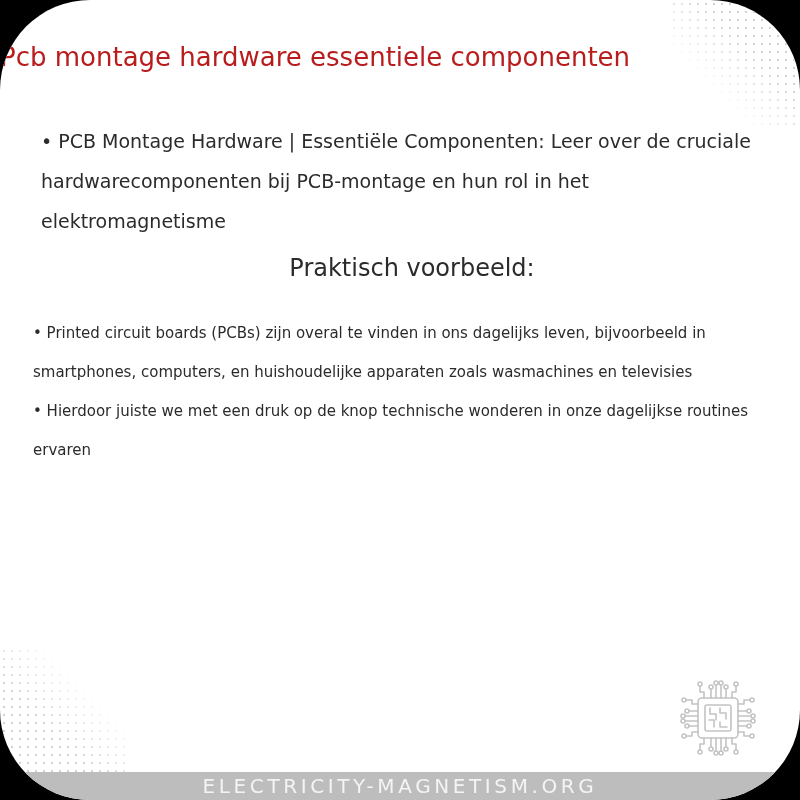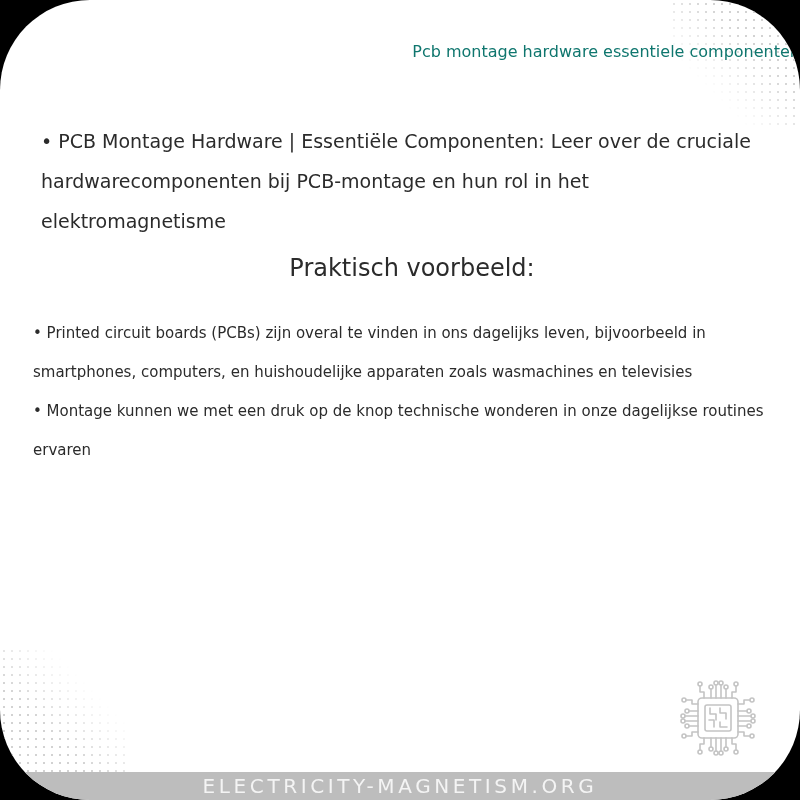--- a/index.html
+++ b/index.html
@@ -24,23 +24,23 @@
   .dots-bl {
     position: absolute; left: 0; bottom: 28px;
     width: 125px; height: 125px;
     background-image: radial-gradient(circle, #d2d2d2 1px, transparent 1.4px);
     background-size: 8px 8px;
     -webkit-mask-image: linear-gradient(45deg, #000 35%, transparent 70%);
     mask-image: linear-gradient(45deg, #000 35%, transparent 70%);
   }
   .title {
     position: absolute; left: 0; right: 0; top: 42px;
-    text-align: right;
-    font-size: 16px;
-    color: #0f766e;
+    text-align: left;
+    font-size: 26px;
+    color: #b91c1c;
   }
   .intro {
     position: absolute; left: 33px; right: 40px; top: 113px;
     font-size: 19px; line-height: 40px;
     margin: 8px;
   }
   .subheading {
     position: absolute; left: 0; right: 0; top: 254px;
     text-align: center;
     font-size: 24px;
@@ -76,21 +76,21 @@
   <div class="dots-bl"></div>
 
   <div class="title">Pcb montage hardware essentiele componenten</div>
 
   <p class="intro">• PCB Montage Hardware | Essentiële Componenten: Leer over de cruciale hardwarecomponenten bij PCB-montage en hun rol in het elektromagnetisme</p>
 
   <div class="subheading">Praktisch voorbeeld:</div>
 
   <ul class="bullets">
     <li>• Printed circuit boards (PCBs) zijn overal te vinden in ons dagelijks leven, bijvoorbeeld in smartphones, computers, en huishoudelijke apparaten zoals wasmachines en televisies</li>
-    <li>• Montage kunnen we met een druk op de knop technische wonderen in onze dagelijkse routines ervaren</li>
+    <li>• Hierdoor juiste we met een druk op de knop technische wonderen in onze dagelijkse routines ervaren</li>
   </ul>
 
   <div class="chip">
     <svg width="84" height="84" viewBox="0 0 84 84" fill="none" stroke="#c4c4c4" stroke-width="1.6" stroke-linecap="round" stroke-linejoin="round">
 
       <rect x="22" y="22" width="40" height="40" rx="4"></rect>
       <rect x="29" y="29" width="26" height="26" rx="2"></rect>
 
       <path d="M34 32 v6 h6 v6"></path>
       <path d="M44 32 v5 h6 v6"></path>

